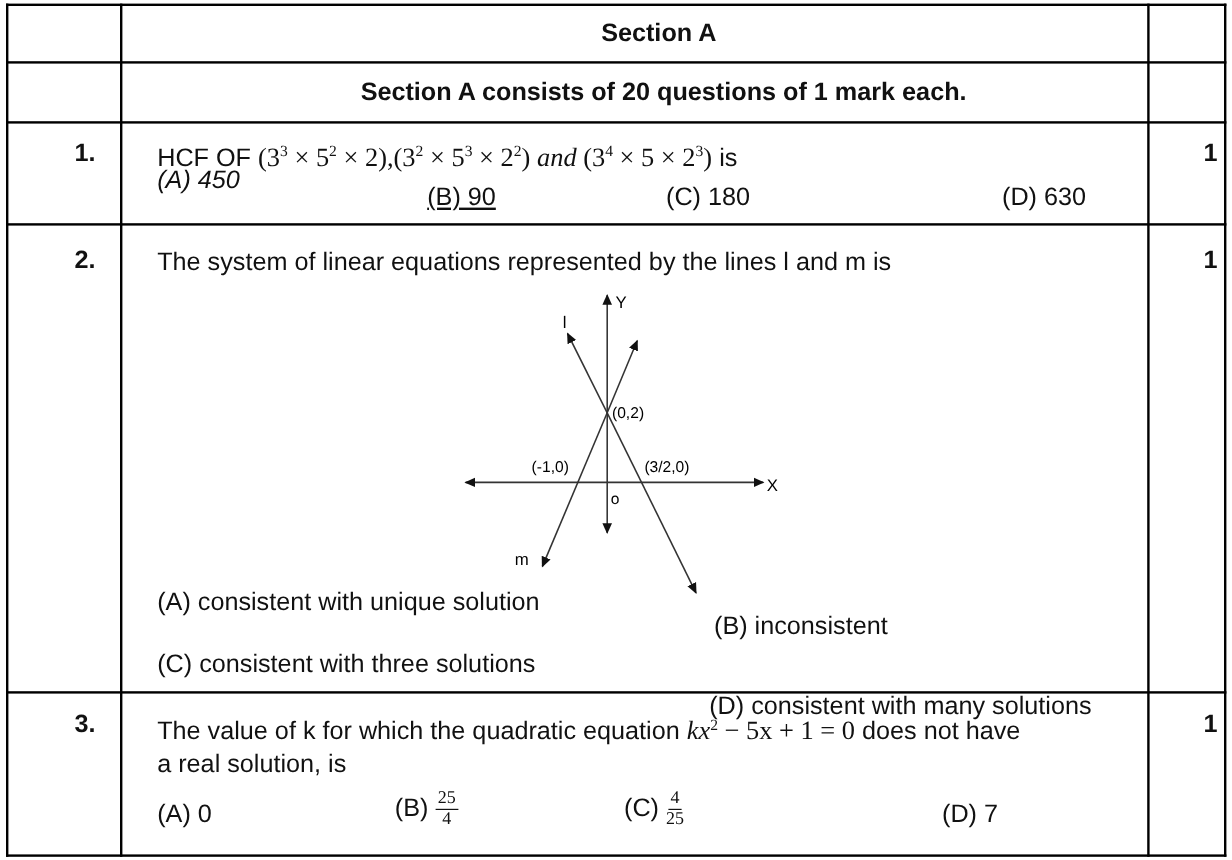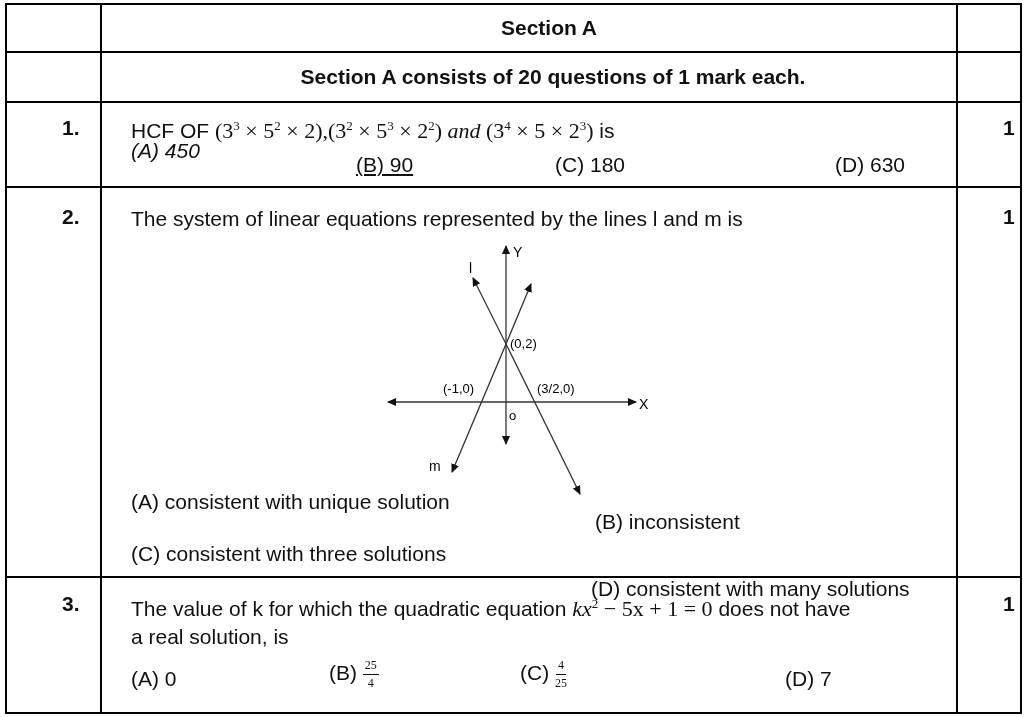--- a/index.html
+++ b/index.html
@@ -7,21 +7,21 @@
          font-family: "Liberation Sans", sans-serif; color: #111; }
   .hl { position: absolute; background: #000; height: 2px; left: 5px; width: 1017px; }
   .vl { position: absolute; background: #000; width: 2px; top: 3px; height: 711px; }
   .abs { position: absolute; white-space: nowrap; }
   .bold { font-weight: bold; }
   .t20 { font-size: 21px; padding-left: 20px; }
   .math { font-family: "Liberation Serif", "DejaVu Serif", serif; font-size: 22px; }
   .mi { font-style: italic; }
   sup { font-size: 13px; vertical-align: 8px; line-height: 0; }
   .frac { display: inline-flex; flex-direction: column; align-items: center; vertical-align: middle;
-          font-family: "Liberation Serif", serif; font-size: 12px; line-height: 15px; }
+          font-family: "Liberation Serif", serif; font-size: 15px; line-height: 15px; }
   .frac .num { border-bottom: 1px solid #111; padding: 0 2px 1px; }
   .frac .den { padding-top: 1px; }
   .center { text-align: center; }
 </style>
 </head>
 <body>
 
 <div class="hl" style="top:3px"></div>
 <div class="hl" style="top:51px"></div>
 <div class="hl" style="top:101px"></div>

